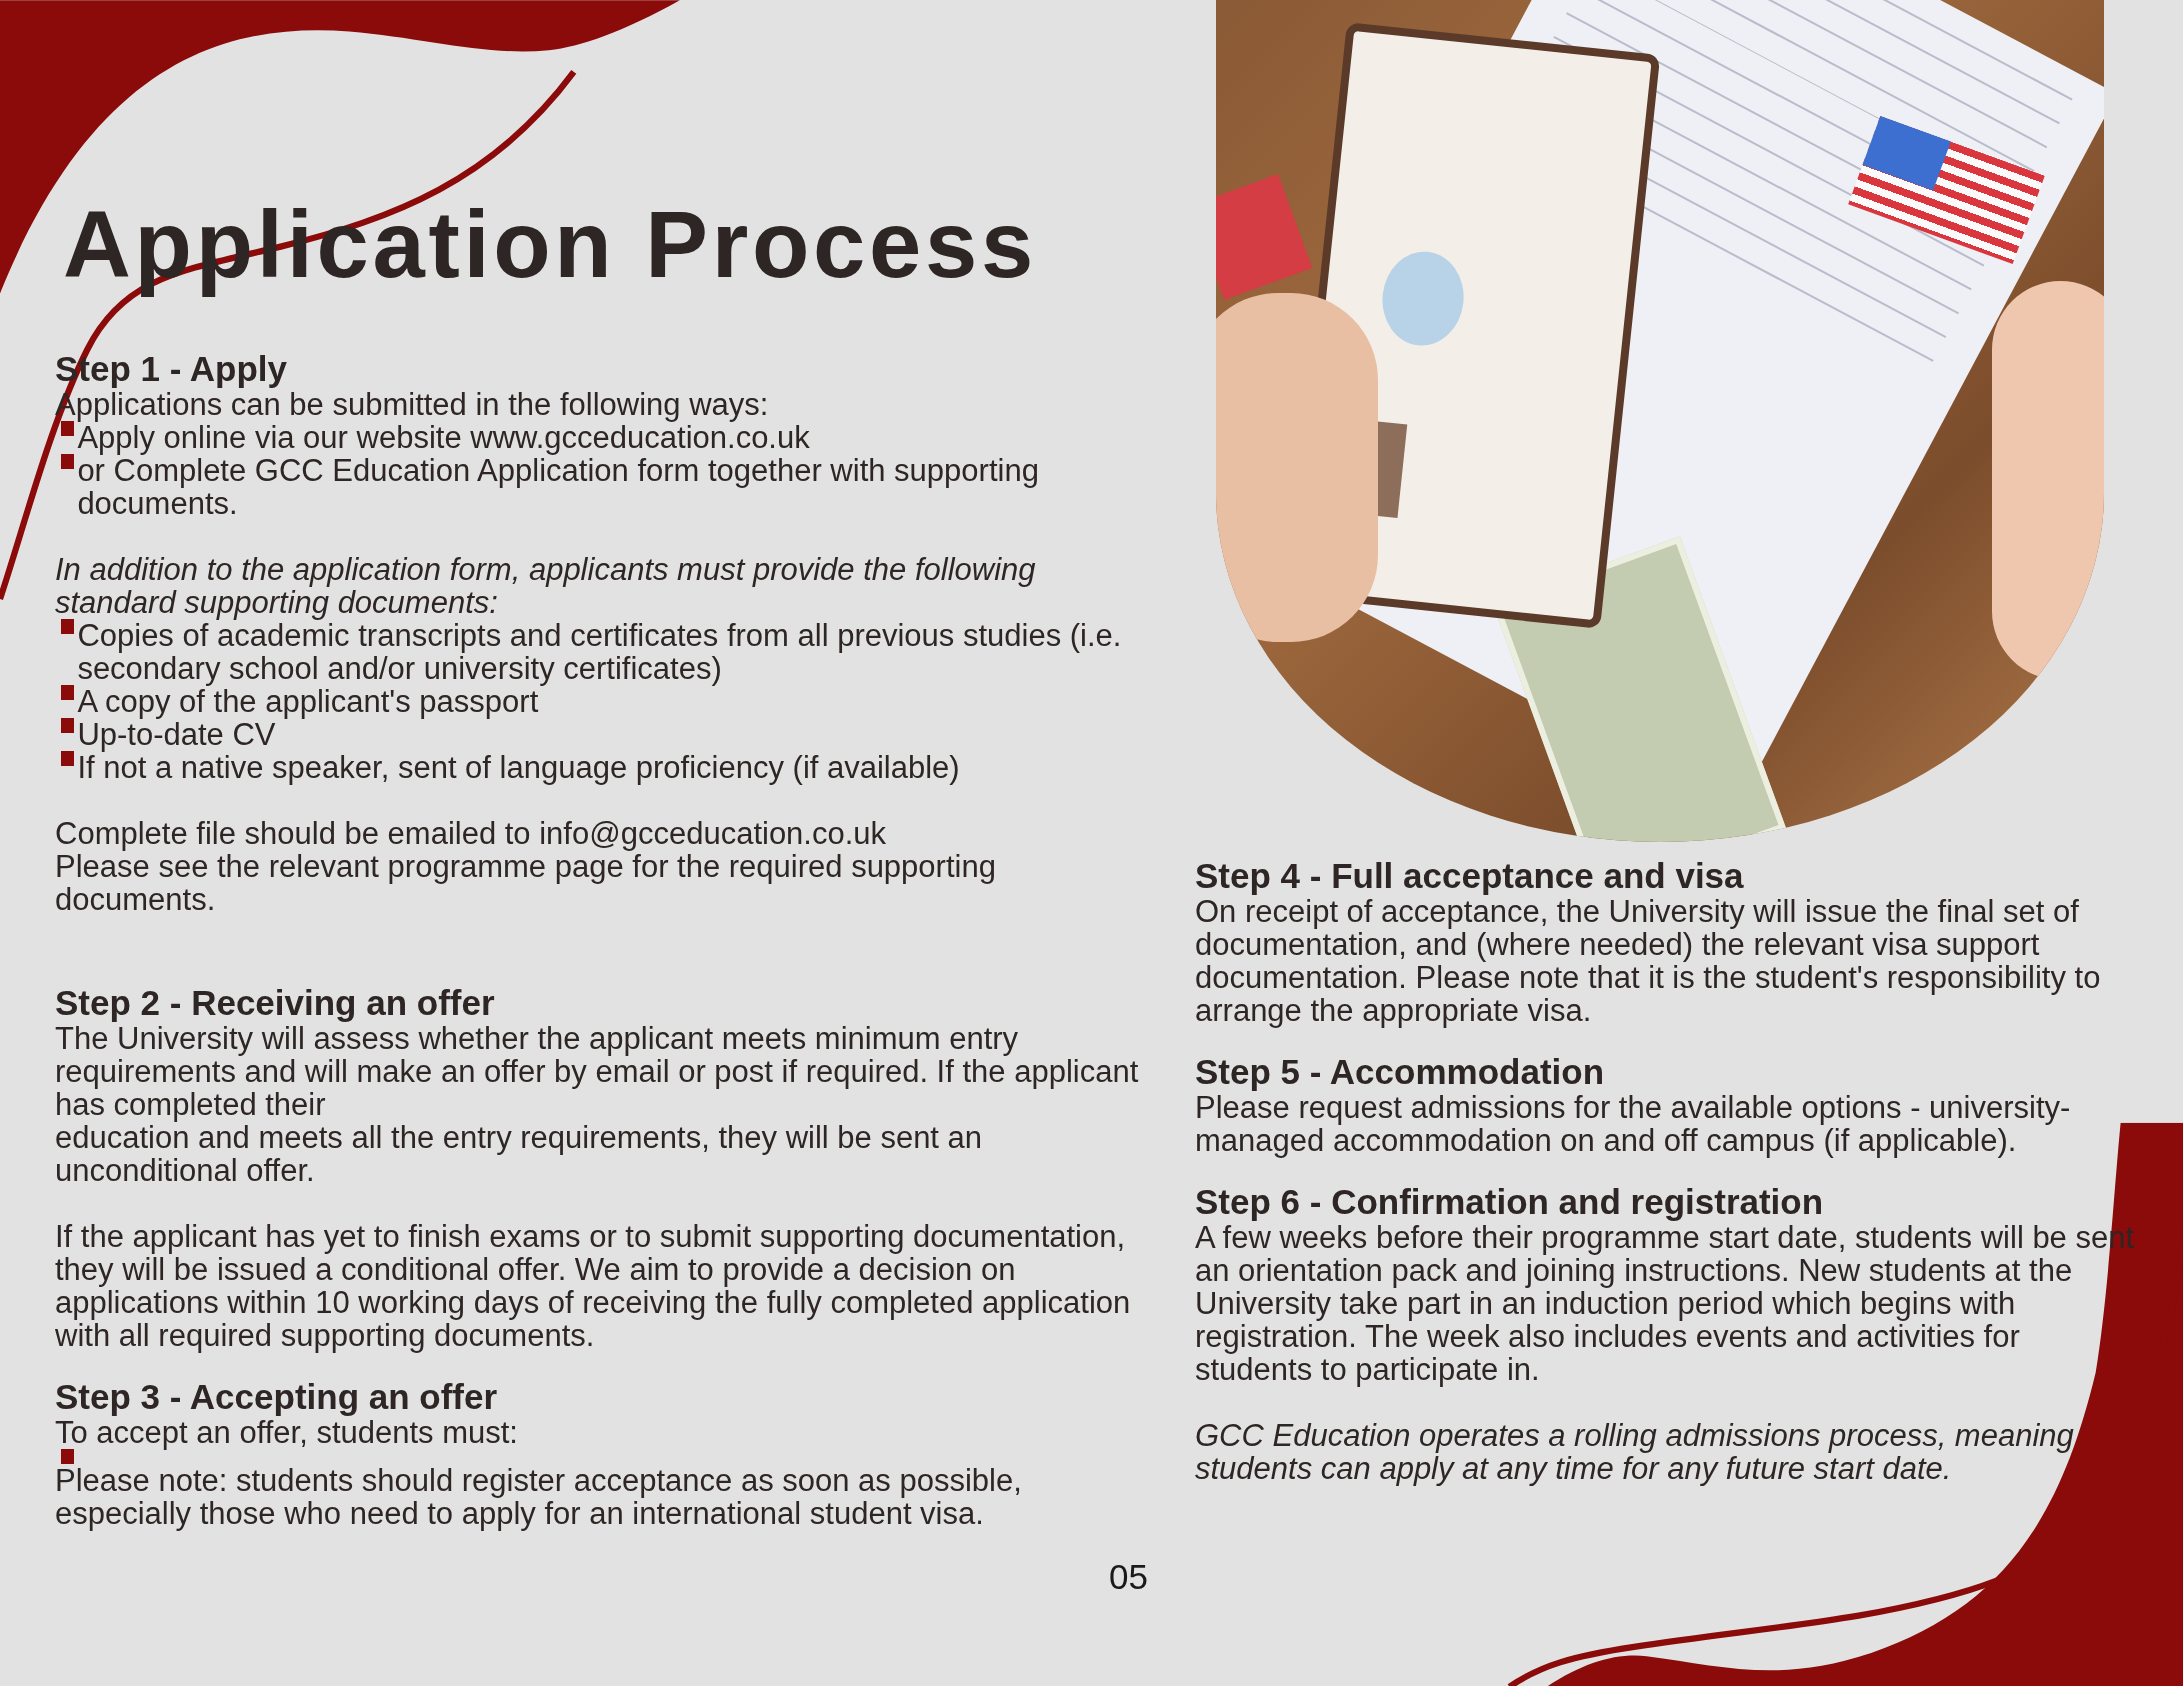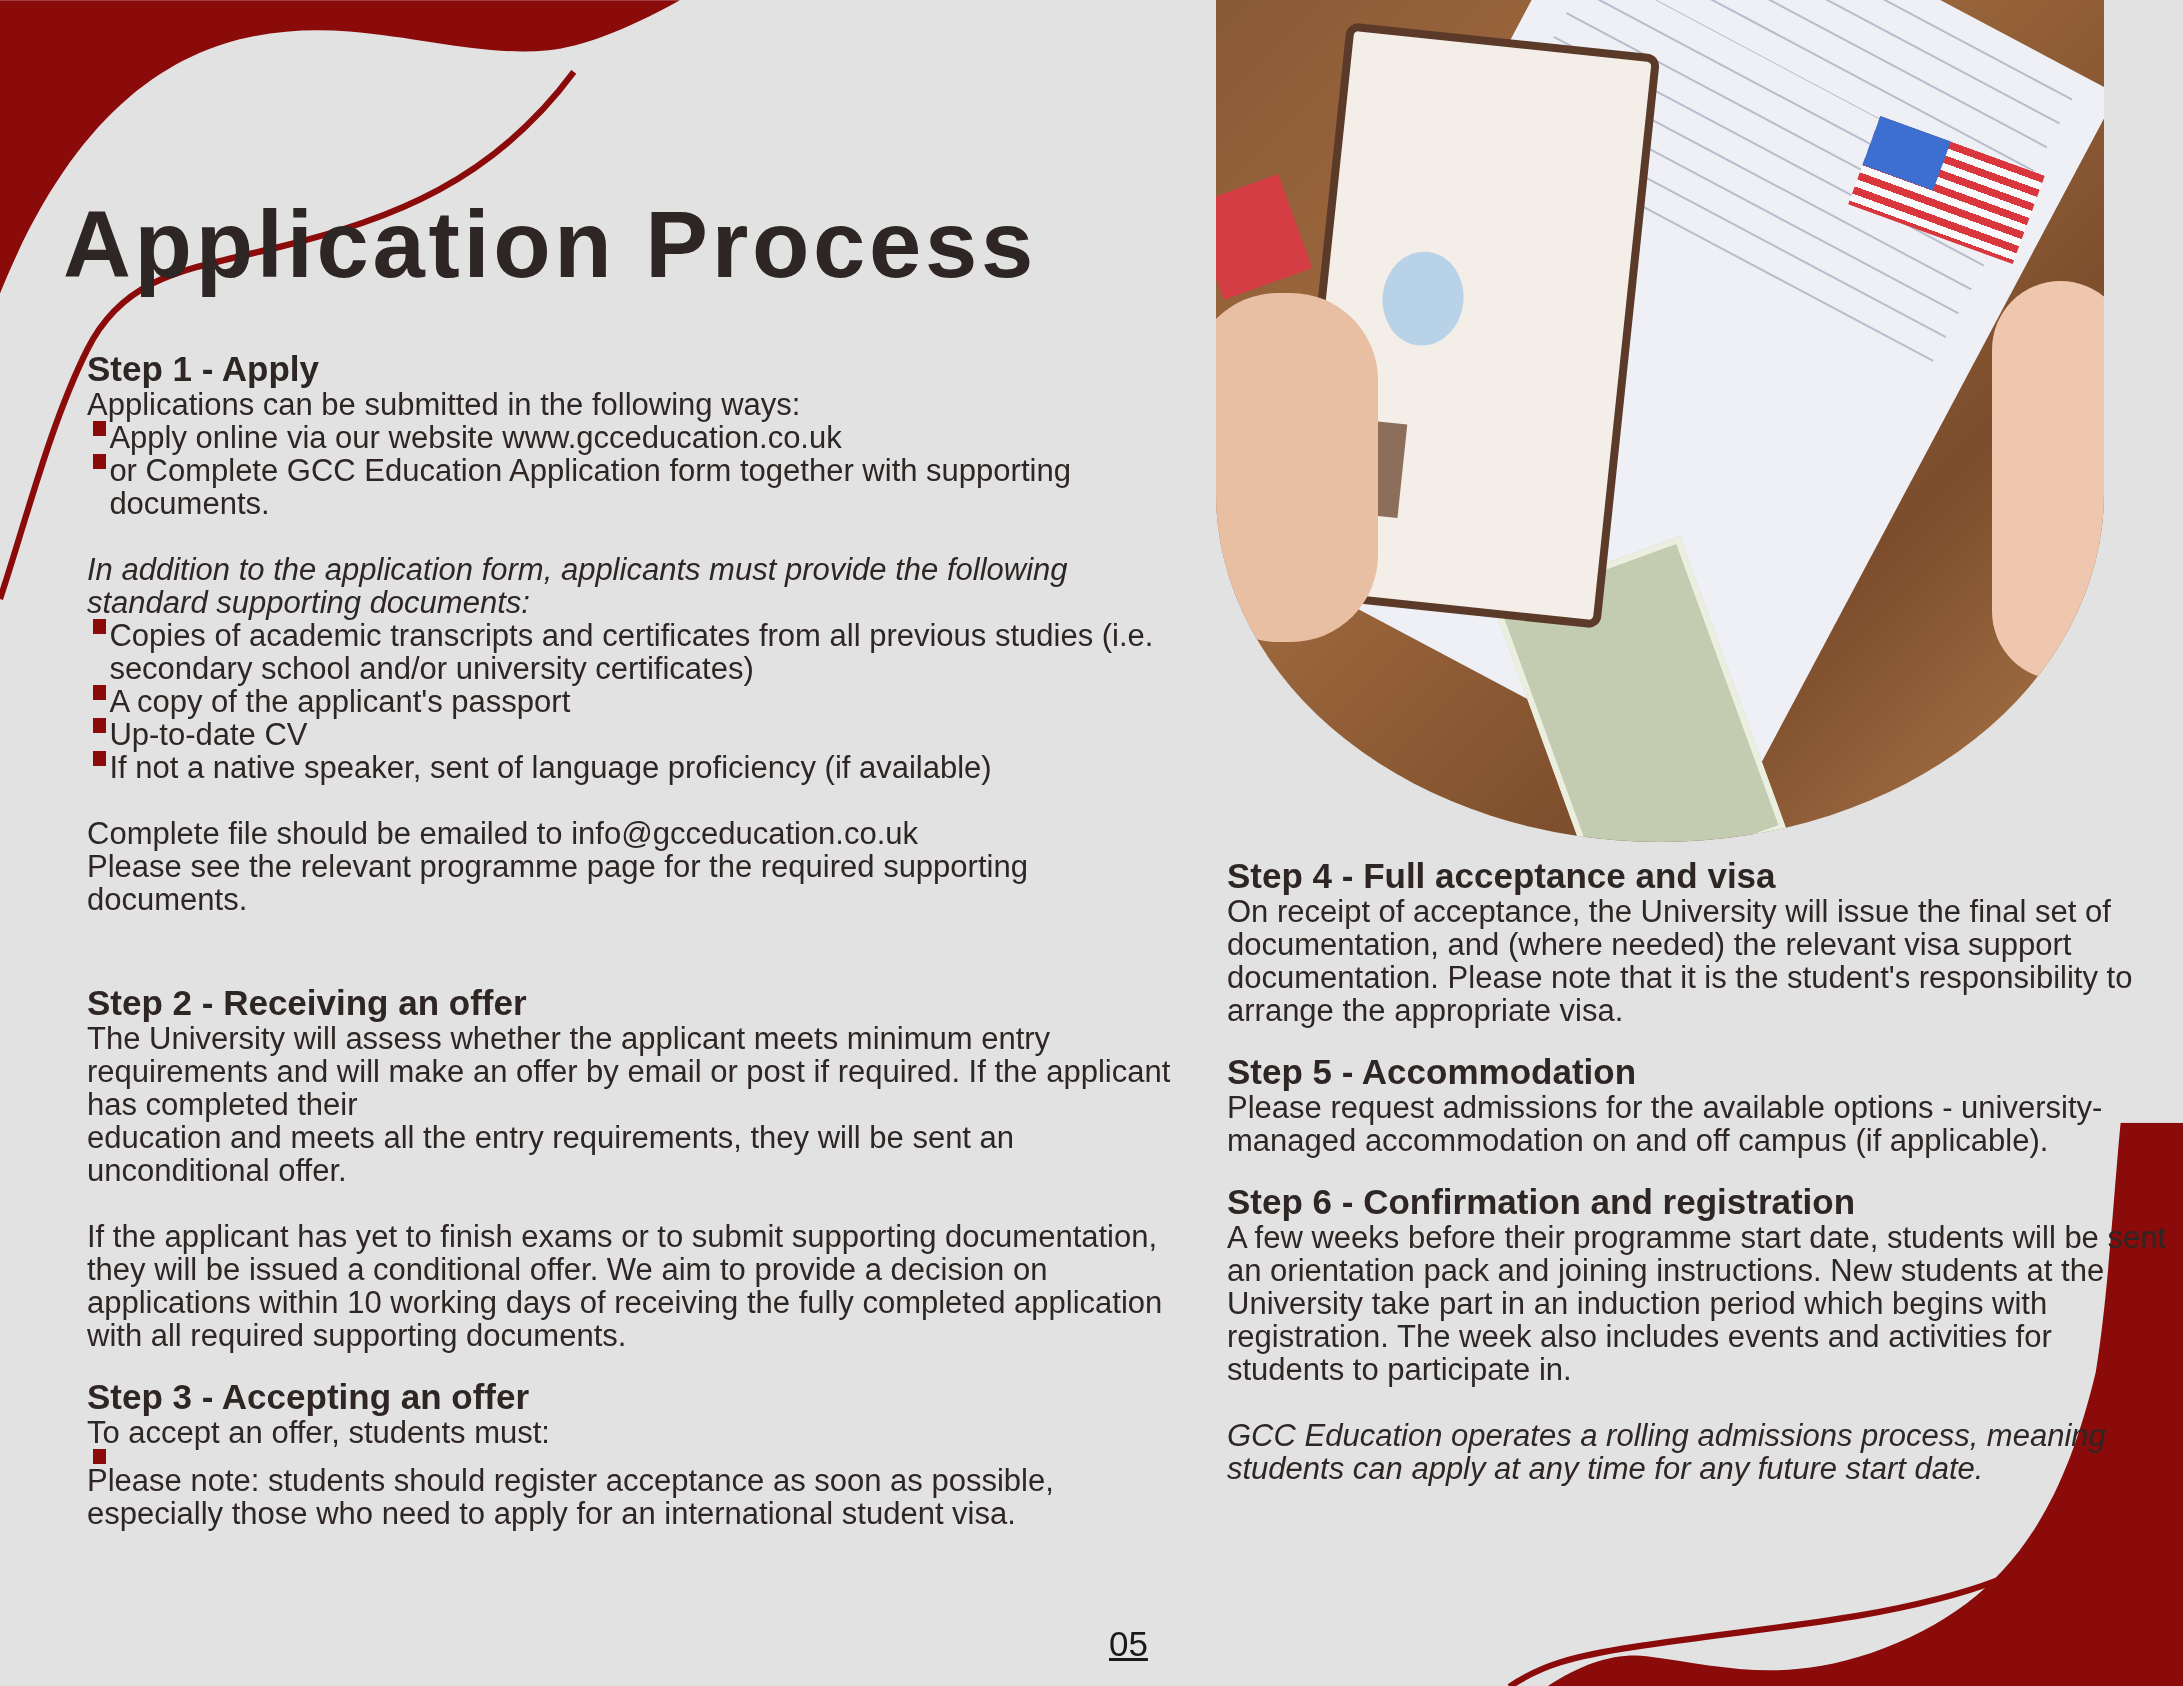--- a/index.html
+++ b/index.html
@@ -20,34 +20,34 @@
   .photo .passport .pic { position:absolute; left:25px; bottom:81px; width:69px; height:94px; background:#8d6e5a; }
   .photo .stamp { position:absolute; left:56px; top:212px; width:81px; height:94px; border-radius:50%; background:#a9cbe6; opacity:.8; }
   .photo .bill { position:absolute; left:324px; top:561px; width:187px; height:299px; background:#c3cbb0;
                  transform:rotate(-20deg); border:6.2px solid #ecefe0; }
   .photo .hand-l { position:absolute; left:-25px; top:293px; width:187px; height:349px; background:#e9bfa3; border-radius:87px; }
   .photo .hand-r { position:absolute; right:-25px; top:281px; width:137px; height:399px; background:#efc6ae; border-radius:69px; }
   .photo .red-book { position:absolute; left:-12.5px; top:187px; width:94px; height:100px; background:#d43d44; transform:rotate(-20deg); }
 
   .title { position:absolute; left:55px; top:190px; font-size:94px; font-weight:bold; letter-spacing:3.7px;
            color:#2d2624; margin:8px; line-height:1; }
-  .col { position:absolute; font-size:31px; line-height:33px;margin-left:32px; }
+  .col { position:absolute; font-size:31px; line-height:33px; }
   .col.left { left:55px; top:349px; width:1098px; }
   .col.right { left:1195px; top:856px; width:948px; }
   .h { font-weight:bold; font-size:35px; line-height:39px; margin:0; }
   p { margin:0; }
   .gap { height:33px; }
   .gap2 { height:67px; }
   .gap-s { height:25px; }
   .bullet { display:flex; align-items:flex-start; }
   .sq { display:inline-block; width:12.5px; height:15px; background:#8b0a0a; margin:0 3.7px 0 6.2px; flex:none; }
   .sq.wide { margin-right:11.2px; }
   i, .it { font-style:italic; }
   b { font-weight:normal; }
-  .pagenum { position:absolute; left:1109px; top:1624px; font-size:35px; color:#1a1a1a;text-decoration:underline; }
+  .pagenum { position:absolute; left:1109px; top:1557px; font-size:35px; color:#1a1a1a; }
 </style>
 </head>
 <body>
 
 <svg class="deco" viewBox="0 0 3500 2704" xmlns="http://www.w3.org/2000/svg">
 
   <path d="M0,0 L1090,0 C1000,50 930,75 880,80 C780,90 680,60 560,50 C360,35 150,100 0,470 Z" fill="#8b0a0a"></path>
 
   <path d="M410,36 C340,110 250,180 170,200 C90,220 40,300 0,470" fill="none" stroke="none"></path>
   <path d="M412,37 C360,100 300,140 230,155 C150,170 120,200 95,240 C60,300 30,400 0,480" fill="none" stroke="none"></path>

